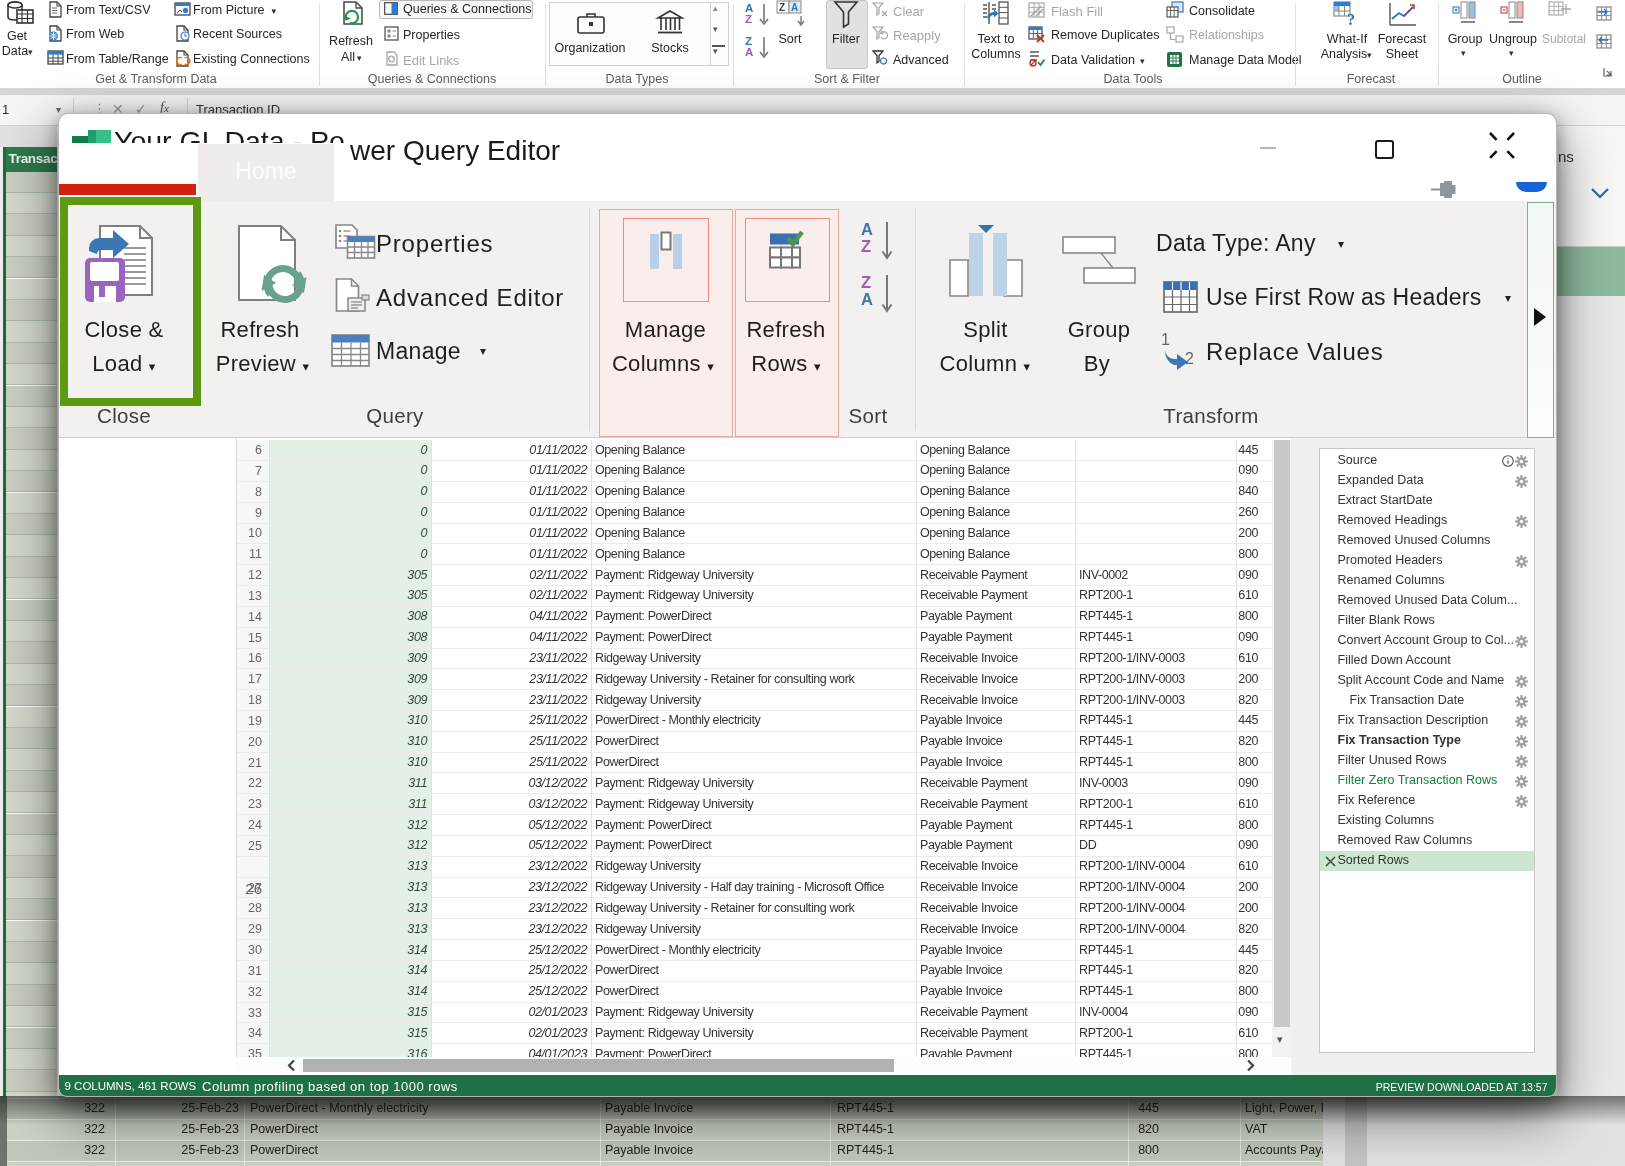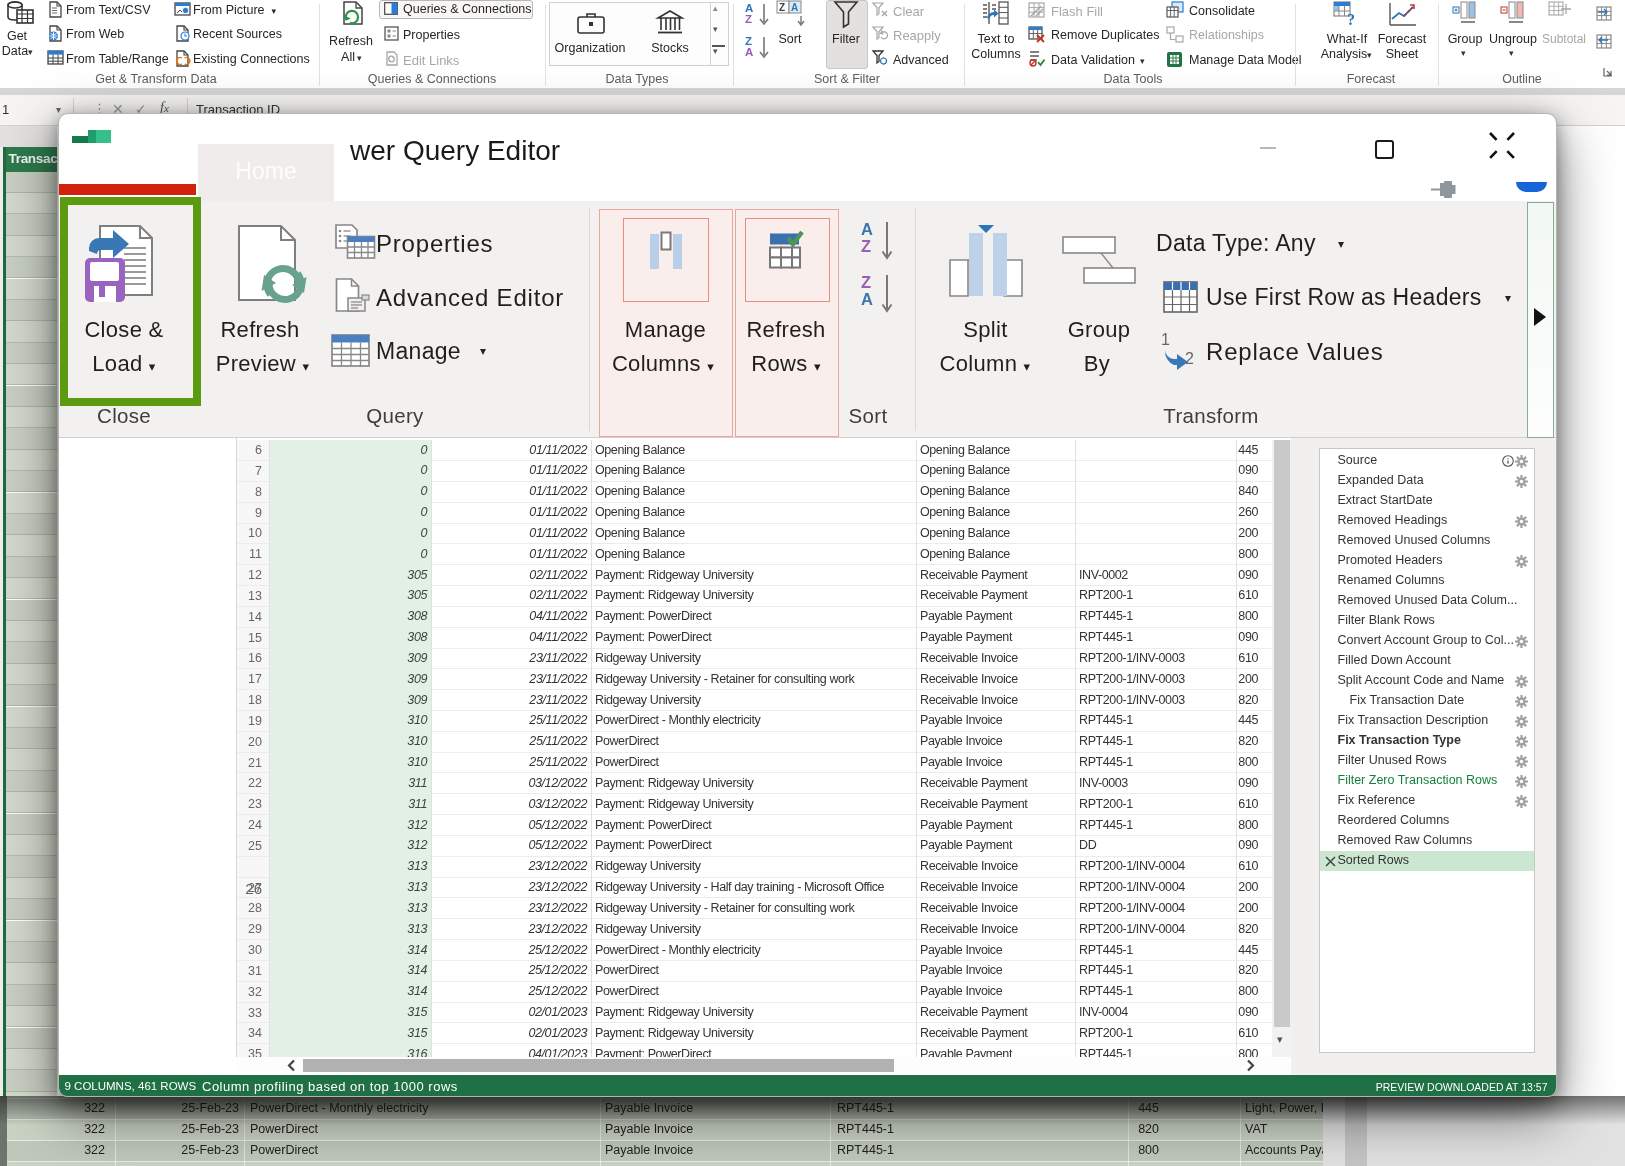--- a/index.html
+++ b/index.html
@@ -320,20 +320,31 @@
       <div class="abs" style="left:5.5px;top:773.4999999999995px;width:52px;height:21.4px;background:#d4d9cd;border-bottom:1px solid rgba(130,160,130,0.45);box-sizing:border-box;"></div>
       <div class="abs" style="left:5.5px;top:794.8999999999995px;width:52px;height:21.4px;background:#c9cfc3;border-bottom:1px solid rgba(130,160,130,0.45);box-sizing:border-box;"></div>
       <div class="abs" style="left:5.5px;top:816.2999999999995px;width:52px;height:21.4px;background:#d4d9cd;border-bottom:1px solid rgba(130,160,130,0.45);box-sizing:border-box;"></div>
       <div class="abs" style="left:5.5px;top:837.6999999999995px;width:52px;height:21.4px;background:#c9cfc3;border-bottom:1px solid rgba(130,160,130,0.45);box-sizing:border-box;"></div>
       <div class="abs" style="left:5.5px;top:859.0999999999995px;width:52px;height:21.4px;background:#d4d9cd;border-bottom:1px solid rgba(130,160,130,0.45);box-sizing:border-box;"></div>
       <div class="abs" style="left:5.5px;top:880.4999999999994px;width:52px;height:21.4px;background:#c9cfc3;border-bottom:1px solid rgba(130,160,130,0.45);box-sizing:border-box;"></div>
       <div class="abs" style="left:5.5px;top:901.8999999999994px;width:52px;height:21.4px;background:#d4d9cd;border-bottom:1px solid rgba(130,160,130,0.45);box-sizing:border-box;"></div>
       <div class="abs" style="left:5.5px;top:923.2999999999994px;width:52px;height:21.4px;background:#c9cfc3;border-bottom:1px solid rgba(130,160,130,0.45);box-sizing:border-box;"></div>
       <div class="abs" style="left:5.5px;top:944.6999999999994px;width:52px;height:21.4px;background:#d4d9cd;border-bottom:1px solid rgba(130,160,130,0.45);box-sizing:border-box;"></div>
     </div>
+    <div class="abs" style="left:1557px;top:95px;width:68px;height:1071px;overflow:hidden;">
+      <div class="abs" style="left:0;top:0;width:68px;height:31px;background:#f6f5f4;border-bottom:1px solid #d5d3d2;box-sizing:border-box;"></div>
+      <div class="abs" style="left:0;top:31px;width:68px;height:121px;background:#f7f7f6;"></div>
+      <div class="txt" style="left:1px;top:53px;font-size:15px;color:#333;">ns</div>
+      <svg style="left:33px;top:91px" width="22" height="14" viewBox="0 0 22 14">
+        <path d="M2 3 l8 8 8-8" fill="none" stroke="#2e66a4" stroke-width="2.2"></path>
+      </svg>
+      <div class="abs" style="left:0;top:151px;width:68px;height:1.5px;background:#cfcfcf;"></div>
+      <div class="abs" style="left:0;top:152px;width:68px;height:49px;background:#8fba9e;"></div>
+      <div class="abs" style="left:0;top:201px;width:68px;height:870px;background:#eaeaea;"></div>
+    </div>
     <div class="abs" style="left:0;top:1096px;width:1625px;height:70px;overflow:hidden;">
       <div class="abs" style="left:0;top:0;width:1625px;height:70px;background:#e6e6e6;"></div>
       <div class="abs" style="left:0;top:-18.5px;width:1323px;height:21px;background:#c7cfc2;border-bottom:1px solid #e8ece6;box-sizing:border-box;overflow:hidden;"></div>
       <div class="abs" style="left:0;top:2.5px;width:1323px;height:21px;background:#c0c8bb;border-bottom:1px solid #e8ece6;box-sizing:border-box;overflow:hidden;">
         <div class="txt" style="right:1218px;top:2px;font-size:12.5px;color:#222;">322</div>
         <div class="txt" style="right:1084px;top:2px;font-size:12.5px;color:#222;">25-Feb-23</div>
         <div class="txt" style="left:250px;top:2px;font-size:12.5px;color:#222;">PowerDirect - Monthly electricity</div>
         <div class="txt" style="left:605px;top:2px;font-size:12.5px;color:#222;">Payable Invoice</div>
         <div class="txt" style="left:837px;top:2px;font-size:12.5px;color:#222;">RPT445-1</div>
         <div class="txt" style="right:164px;top:2px;font-size:12.5px;color:#222;">445</div>
@@ -379,20 +390,21 @@
     </div>
     <div class="abs" id="dlg" style="left:57.5px;top:113px;width:1499px;height:983.5px;background:#fff;border:1px solid #b6b3b1;border-radius:10px 10px 9px 9px;box-shadow:0 18px 55px rgba(0,0,0,0.52),0 5px 18px rgba(0,0,0,0.38);box-sizing:border-box;overflow:hidden;">
       <svg style="left:10px;top:13px" width="42" height="26" viewBox="0 0 42 26">
         <rect x="3" y="9" width="22" height="14" fill="#147a4d"></rect>
         <rect x="19" y="3" width="16" height="20" fill="#1d9e6a"></rect>
         <rect x="27" y="3" width="15" height="20" fill="#35c08a"></rect>
         <rect x="3" y="16" width="22" height="7" fill="#0c6b3d"></rect>
         <rect x="8" y="20" width="4" height="3" fill="#fff"></rect>
         <rect x="14" y="20" width="4" height="3" fill="#fff"></rect>
       </svg>
+      <div class="txt" style="left:55.5px;top:11px;font-size:28.5px;color:#1a1a1a;z-index:1;">Your GL Data - Po</div>
       <div class="txt" style="left:291.5px;top:21px;font-size:28px;color:#1a1a1a;z-index:1;">wer Query Editor</div>
       <div class="abs" style="left:0px;top:28.5px;width:291.5px;height:58.5px;background:#fff;z-index:2;"></div>
       <div class="abs" style="left:139.5px;top:30px;width:136px;height:57px;background:#efeceb;z-index:3;">
         <div class="txt" style="left:50%;top:14px;transform:translateX(-50%);font-size:23px;color:#fdfdfd;">Home</div>
       </div>
       <div class="abs" style="left:-0.5px;top:69.5px;width:138px;height:11.5px;background:#d2220e;z-index:4;"></div>
       <div class="abs" style="left:1.5px;top:82.5px;width:141px;height:209.5px;border:8px solid #5c9b10;box-sizing:border-box;z-index:30;"></div>
       <div class="abs" style="left:1201.5px;top:33px;width:16px;height:2px;background:#b9b7b5;"></div>
       <div class="abs" style="left:1316.5px;top:26px;width:15px;height:15px;border:2px solid #1a1a1a;border-radius:3px;"></div>
       <svg style="left:1429px;top:17px" width="28" height="29" viewBox="0 0 28 29">
@@ -989,21 +1001,21 @@
             <g fill="#a0a0a0">
               <circle cx="7.5" cy="7.5" r="4"></circle>
               <g stroke="#a0a0a0" stroke-width="2.2">
                 <path d="M7.5 1 v3 M7.5 11 v3 M1 7.5 h3 M11 7.5 h3 M2.9 2.9 l2.1 2.1 M10 10 l2.1 2.1 M12.1 2.9 L10 5 M5 10 l-2.1 2.1"></path>
               </g>
               <circle cx="7.5" cy="7.5" r="1.8" fill="#fff"></circle>
             </g>
           </svg>
         </div>
         <div class="abs" style="left:0;top:362.0px;width:216.5px;height:20px;">
-          <div class="txt" style="left:18px;top:2px;font-size:12.5px;color:#333;">Reordered Columns</div>
+          <div class="txt" style="left:18px;top:2px;font-size:12.5px;color:#333;">Existing Columns</div>
         </div>
         <div class="abs" style="left:0;top:382.0px;width:216.5px;height:20px;">
           <div class="txt" style="left:18px;top:2px;font-size:12.5px;color:#333;">Removed Raw Columns</div>
         </div>
         <div class="abs" style="left:0;top:402.0px;width:216.5px;height:20px;background:#cbe6d1;">
           <svg style="left:5px;top:5px" width="11" height="11" viewBox="0 0 11 11">
             <path d="M1 1 L10 10 M10 1 L1 10" stroke="#444" stroke-width="1.5"></path>
           </svg>
           <div class="txt" style="left:18px;top:2px;font-size:12.5px;color:#333;">Sorted Rows</div>
         </div>

